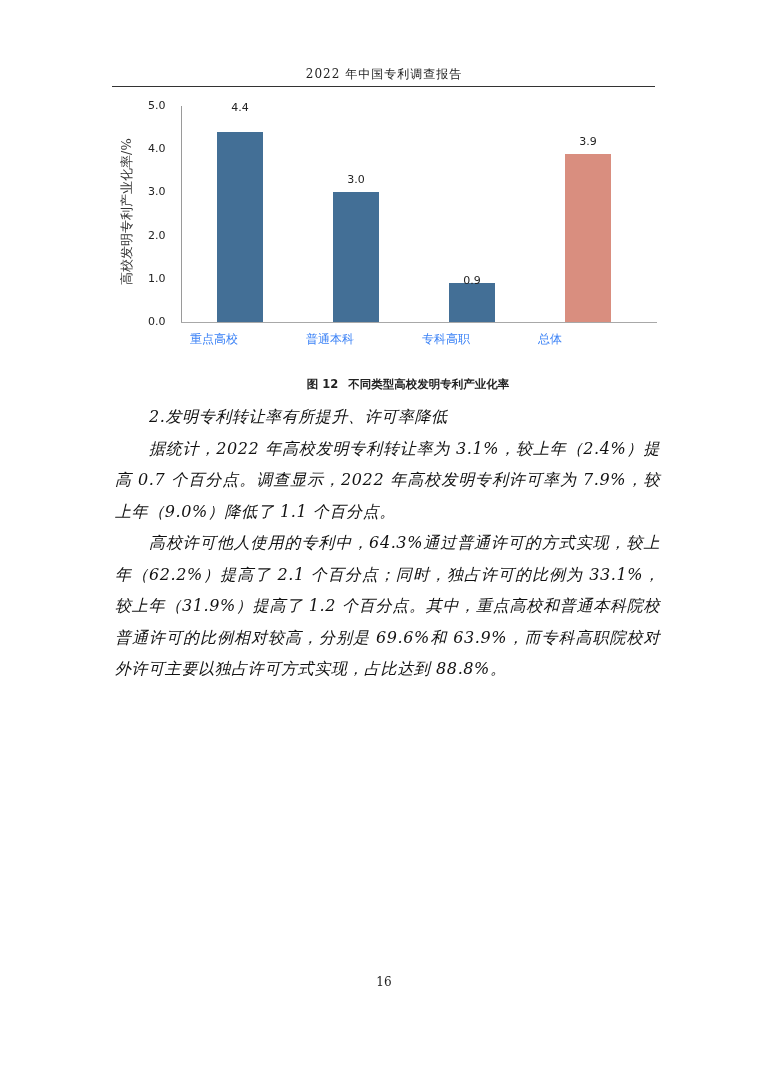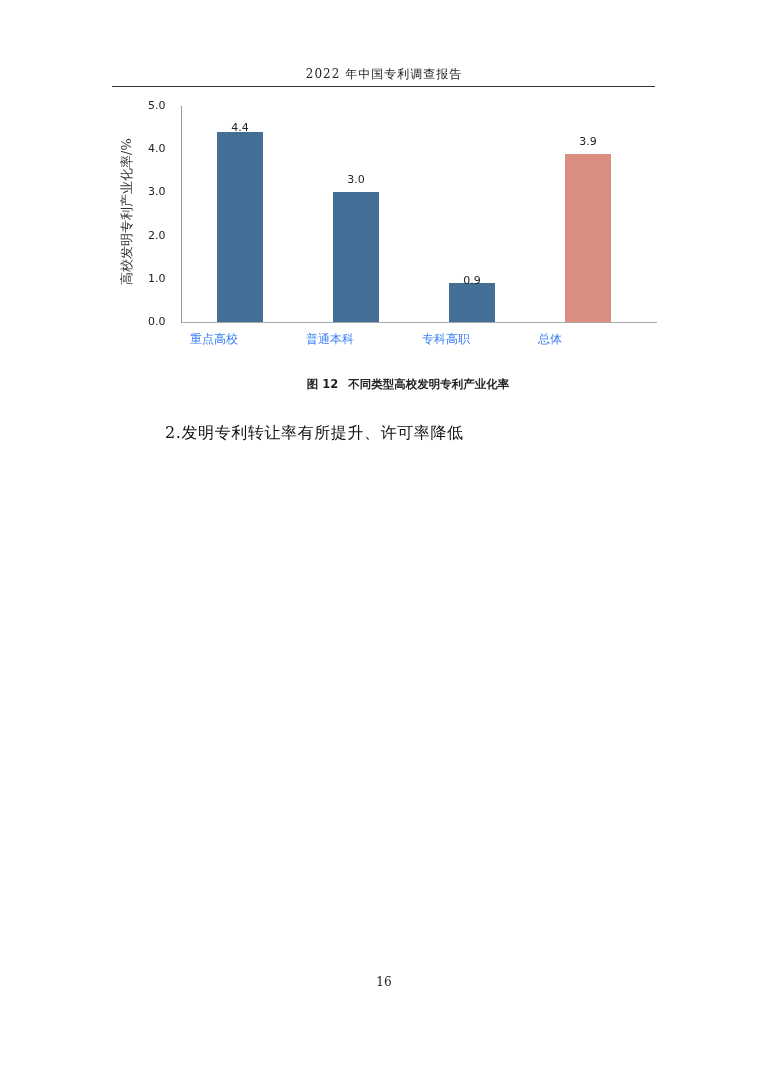--- a/index.html
+++ b/index.html
@@ -23,21 +23,21 @@
   .bar-label { position: absolute; width: 60px; text-align: center;
                font-family: "DejaVu Sans", "Liberation Sans", sans-serif; font-size: 11px; color: #222; }
   .cat-label { position: absolute; width: 100px; text-align: left; font-size: 12px; color: #3b82f6; top: 236px; }
 
   .caption { position: absolute; top: 377px; left: 0; width: 768px; text-align: center;
              font-family: "DejaVu Sans", "Liberation Sans", sans-serif; font-size: 11.5px; font-weight: bold; color: #222; margin-left: 24px; }
   .caption .num { margin-right: 10px; }
 
   .body-text { position: absolute; left: 115px; top: 401px; width: 545px; font-size: 16px; line-height: 31.5px;
                letter-spacing: 0.6px; color: #111; }
-  .body-text p { margin: 16px; text-align: justify; }
+  .body-text p { margin: 0; text-align: justify; font-style: italic; }
   .body-text .indent { text-indent: 34px; }
 
   .page-number { position: absolute; top: 975px; left: 0; width: 768px; text-align: center; font-size: 12px; color: #222; }
 </style>
 </head>
 <body>
 
 <div>
   <div class="header-title">2022 年中国专利调查报告</div>
   <div class="header-rule"></div>
@@ -55,34 +55,36 @@
   <div class="ytick" style="top:177px">1.0</div>
   <div class="ytick" style="top:220px">0.0</div>
 
   <div class="yaxis"></div>
 
   <div class="bar" style="left: 107px; top: 36.92px; height: 190.08px; background: rgb(67, 111, 150);"></div>
   <div class="bar" style="left: 223px; top: 97.4px; height: 129.6px; background: rgb(67, 111, 150);"></div>
   <div class="bar" style="left: 339px; top: 188.12px; height: 38.88px; background: rgb(67, 111, 150);"></div>
   <div class="bar" style="left: 455px; top: 58.52px; height: 168.48px; background: rgb(217, 142, 127);"></div>
 
-  <div class="bar-label" style="left: 100px; top: 26px;">4.4</div>
+  <div class="bar-label" style="left: 100px; top: 6px;">4.4</div>
   <div class="bar-label" style="left: 216px; top: 78.4px;">3.0</div>
   <div class="bar-label" style="left: 332px; top: 179px;">0.9</div>
   <div class="bar-label" style="left: 448px; top: 39.52px;">3.9</div>
 
   <div class="xaxis"></div>
 
   <div class="cat-label" style="left:80px">重点高校</div>
   <div class="cat-label" style="left:196px">普通本科</div>
   <div class="cat-label" style="left:312px">专科高职</div>
   <div class="cat-label" style="left:428px">总体</div>
 </div>
 
 <div class="caption">
   <span class="num">图 12</span><span>不同类型高校发明专利产业化率</span>
 </div>
 
 <div class="body-text">
   <p class="indent">2.发明专利转让率有所提升、许可率降低</p>
+  <p class="indent">据统计，2022 年高校发明专利转让率为 3.1%，较上年（2.4%）提高 0.7 个百分点。调查显示，2022 年高校发明专利许可率为 7.9%，较上年（9.0%）降低了 1.1 个百分点。</p>
+  <p class="indent">高校许可他人使用的专利中，64.3%通过普通许可的方式实现，较上年（62.2%）提高了 2.1 个百分点；同时，独占许可的比例为 33.1%，较上年（31.9%）提高了 1.2 个百分点。其中，重点高校和普通本科院校普通许可的比例相对较高，分别是 69.6%和 63.9%，而专科高职院校对外许可主要以独占许可方式实现，占比达到 88.8%。</p>
 </div>
 
 <div class="page-number">16</div>
 
 </body></html>

